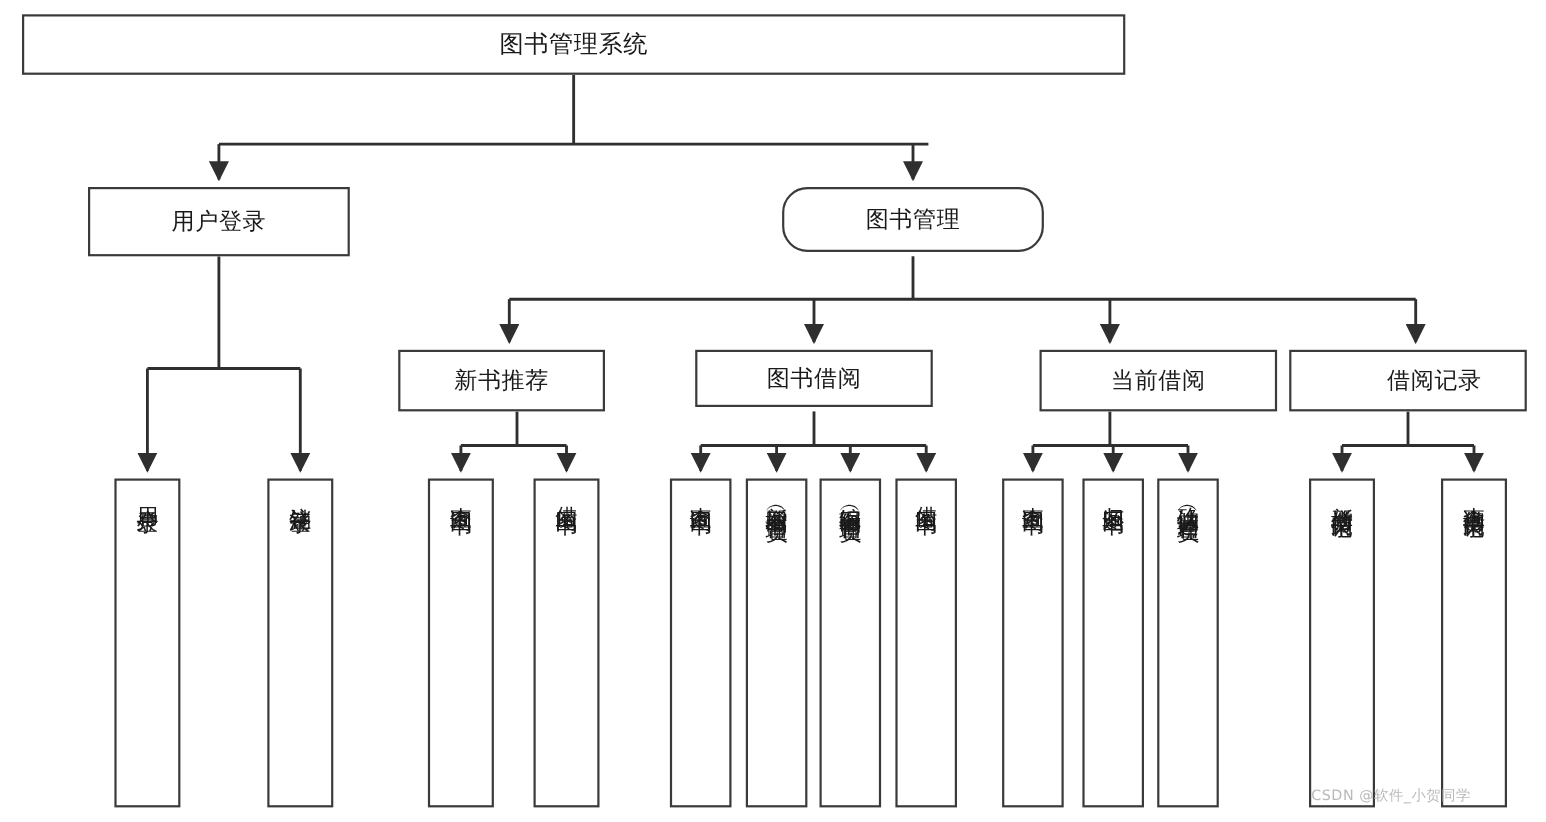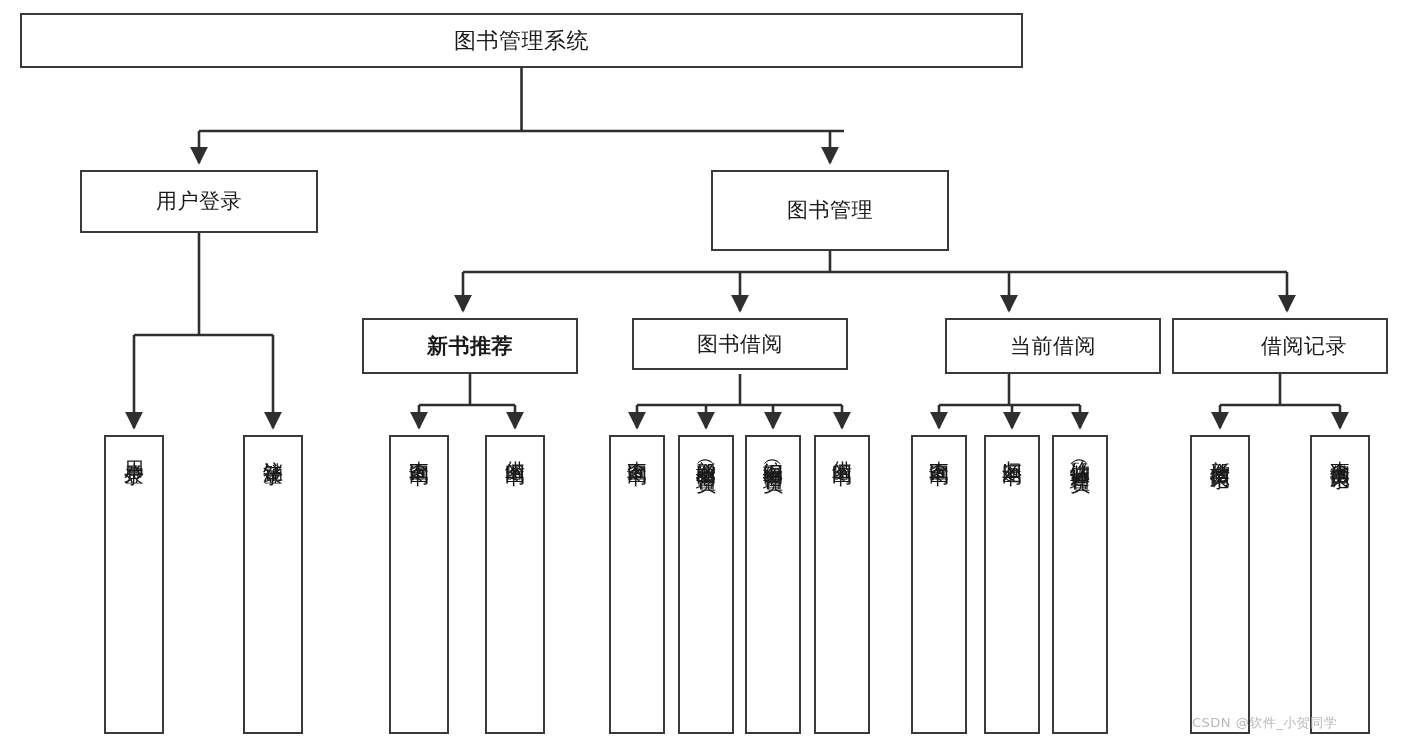--- a/index.html
+++ b/index.html
@@ -128,25 +128,25 @@
     </g>
   </svg>
 
   <div class="node node-h node-root" style="left:20px; top:13px; width:1003px; height:55px;">
     <span class="label">图书管理系统</span>
   </div>
 
   <div class="node node-h" style="left:80px; top:170px; width:238px; height:63px;">
     <span class="label">用户登录</span>
   </div>
-  <div class="node node-h" style="left:711px; top:170px; width:238px; height:81px;">
+  <div class="node node-h" style="left:711px; top:170px; width:238px; height:59px;border-radius:23px;">
     <span class="label">图书管理</span>
   </div>
 
-  <div class="node node-h" style="left:362px; top:318px; width:216px; height:56px;font-weight:bold;">
+  <div class="node node-h" style="left:362px; top:318px; width:188px; height:56px;">
     <span class="label">新书推荐</span>
   </div>
   <div class="node node-h" style="left:632px; top:318px; width:216px; height:52px;">
     <span class="label">图书借阅</span>
   </div>
   <div class="node node-h" style="left:901px; top:318px; width:216px; height:56px;margin-left:44px;">
     <span class="label">当前借阅</span>
   </div>
   <div class="node node-h" style="left:1172px; top:318px; width:216px; height:56px;padding-left:48px;">
     <span class="label">借阅记录</span>

